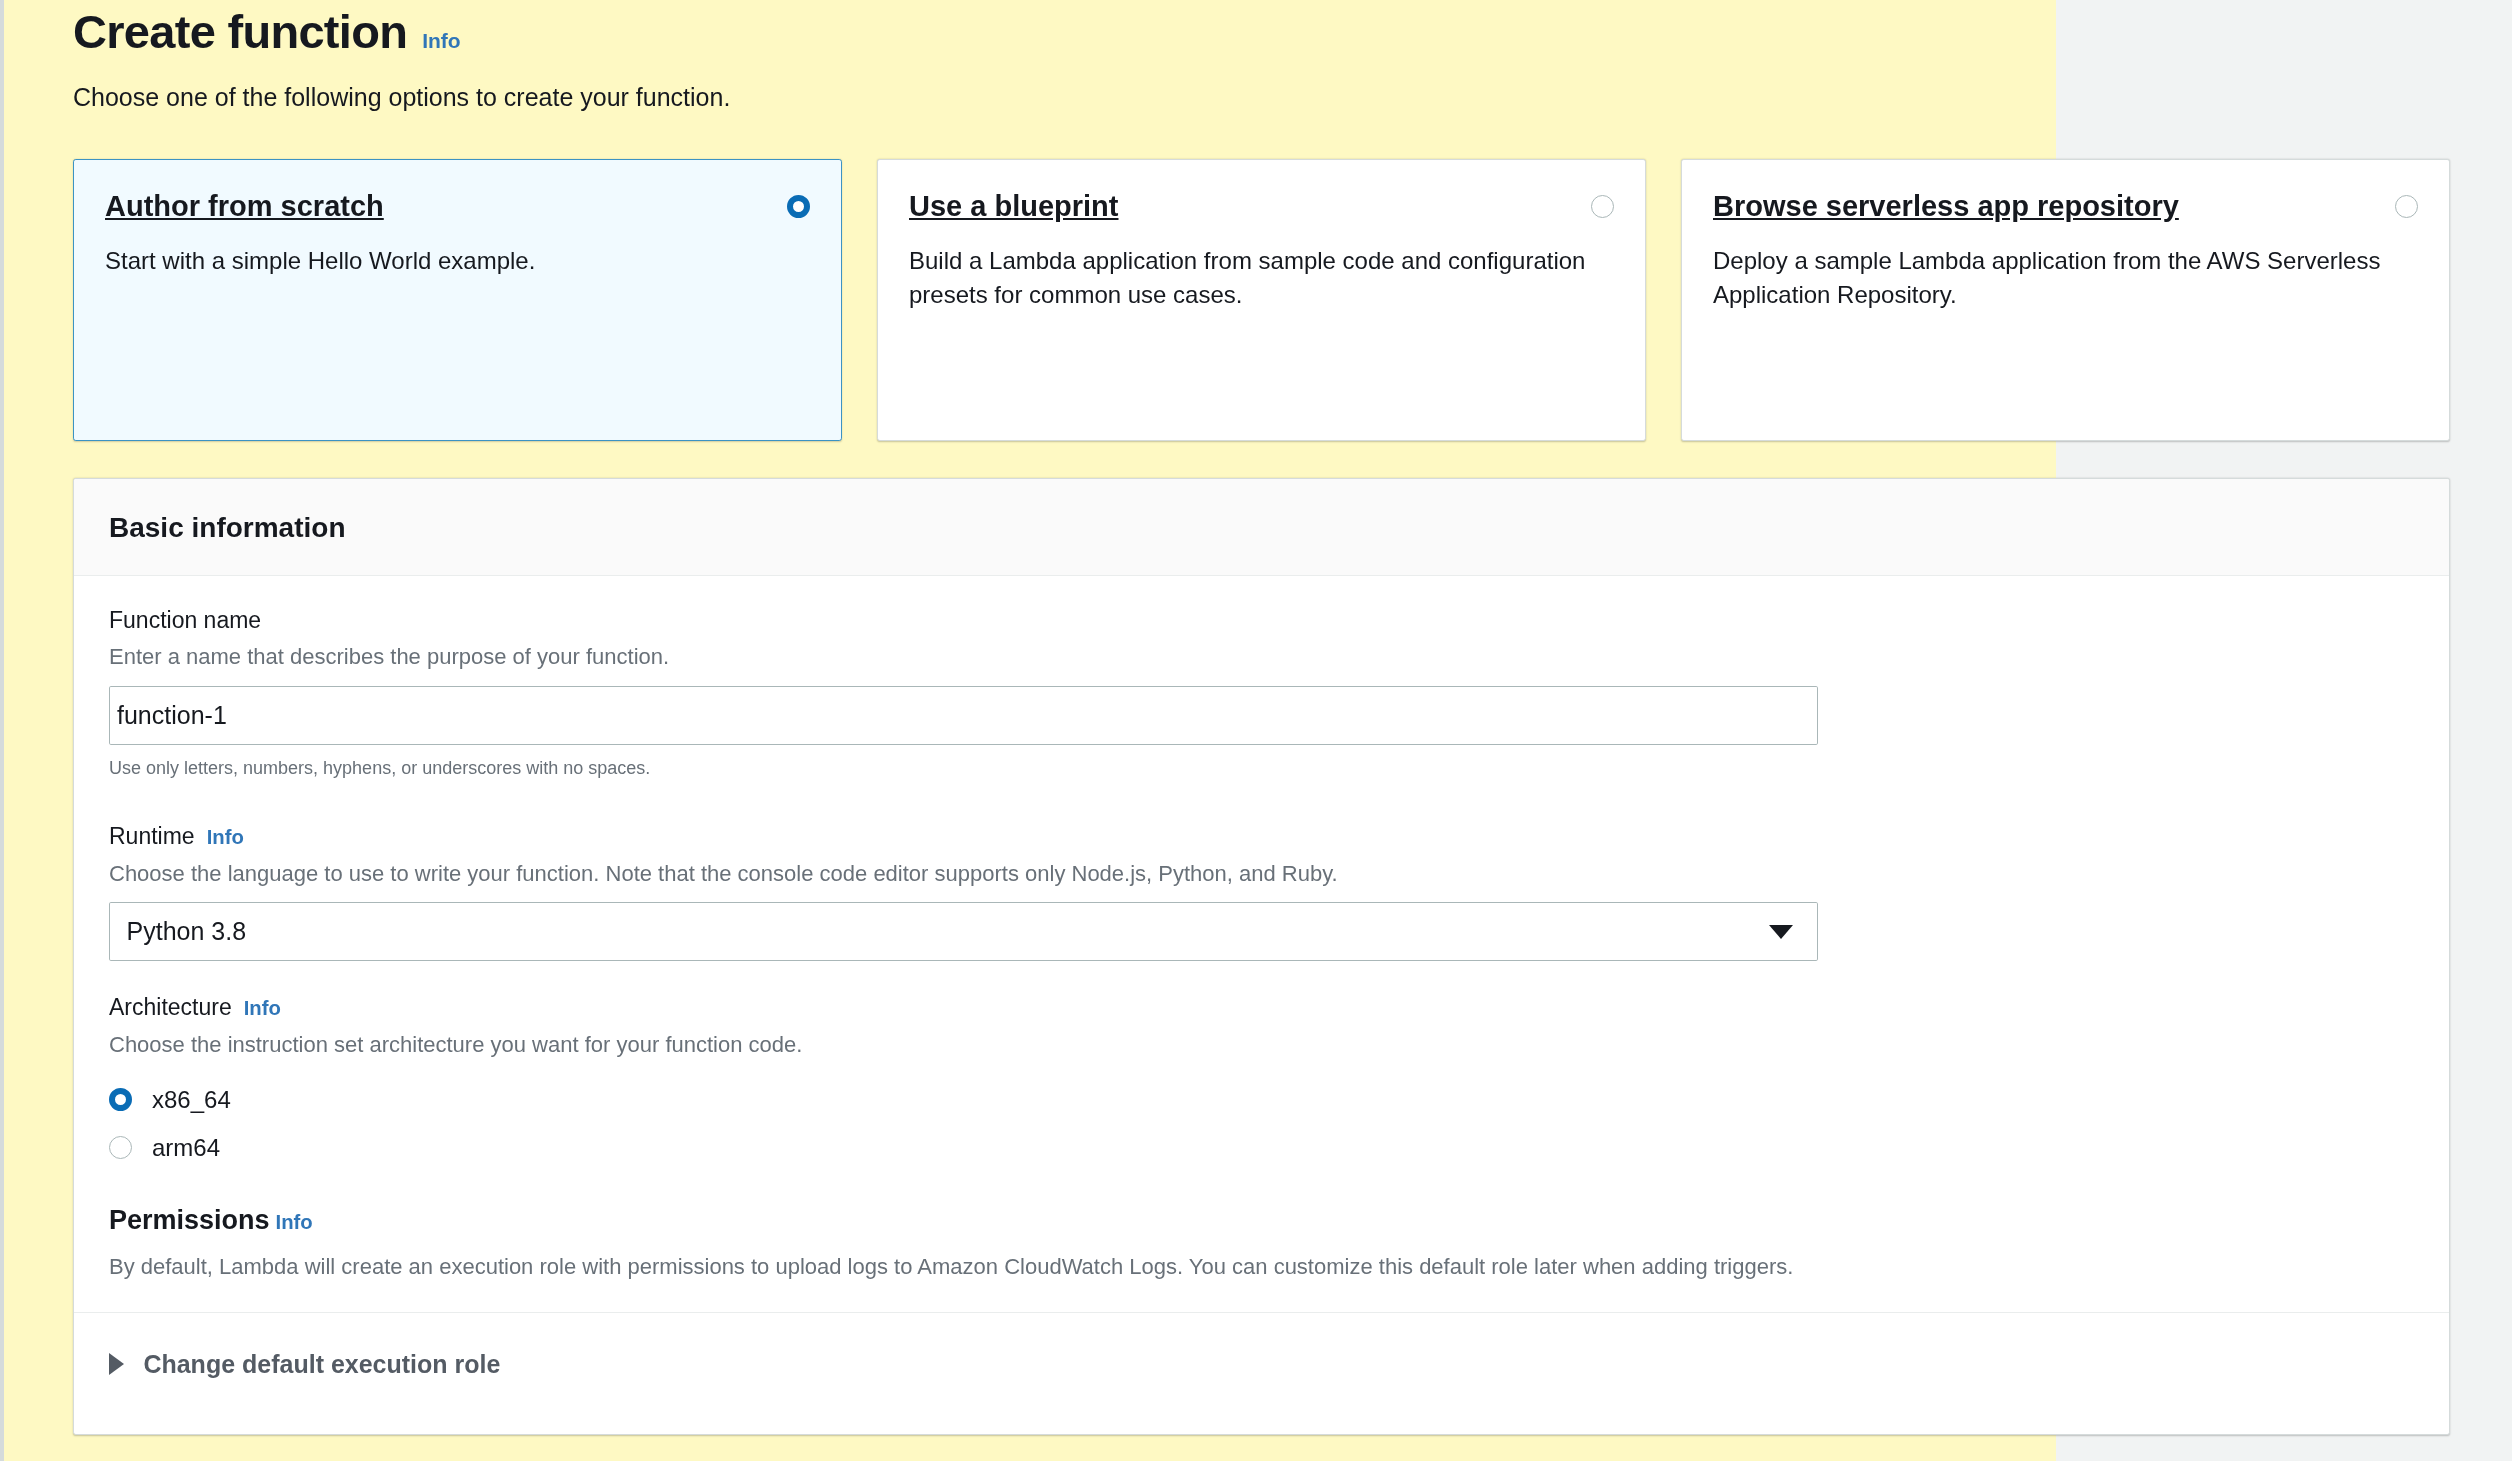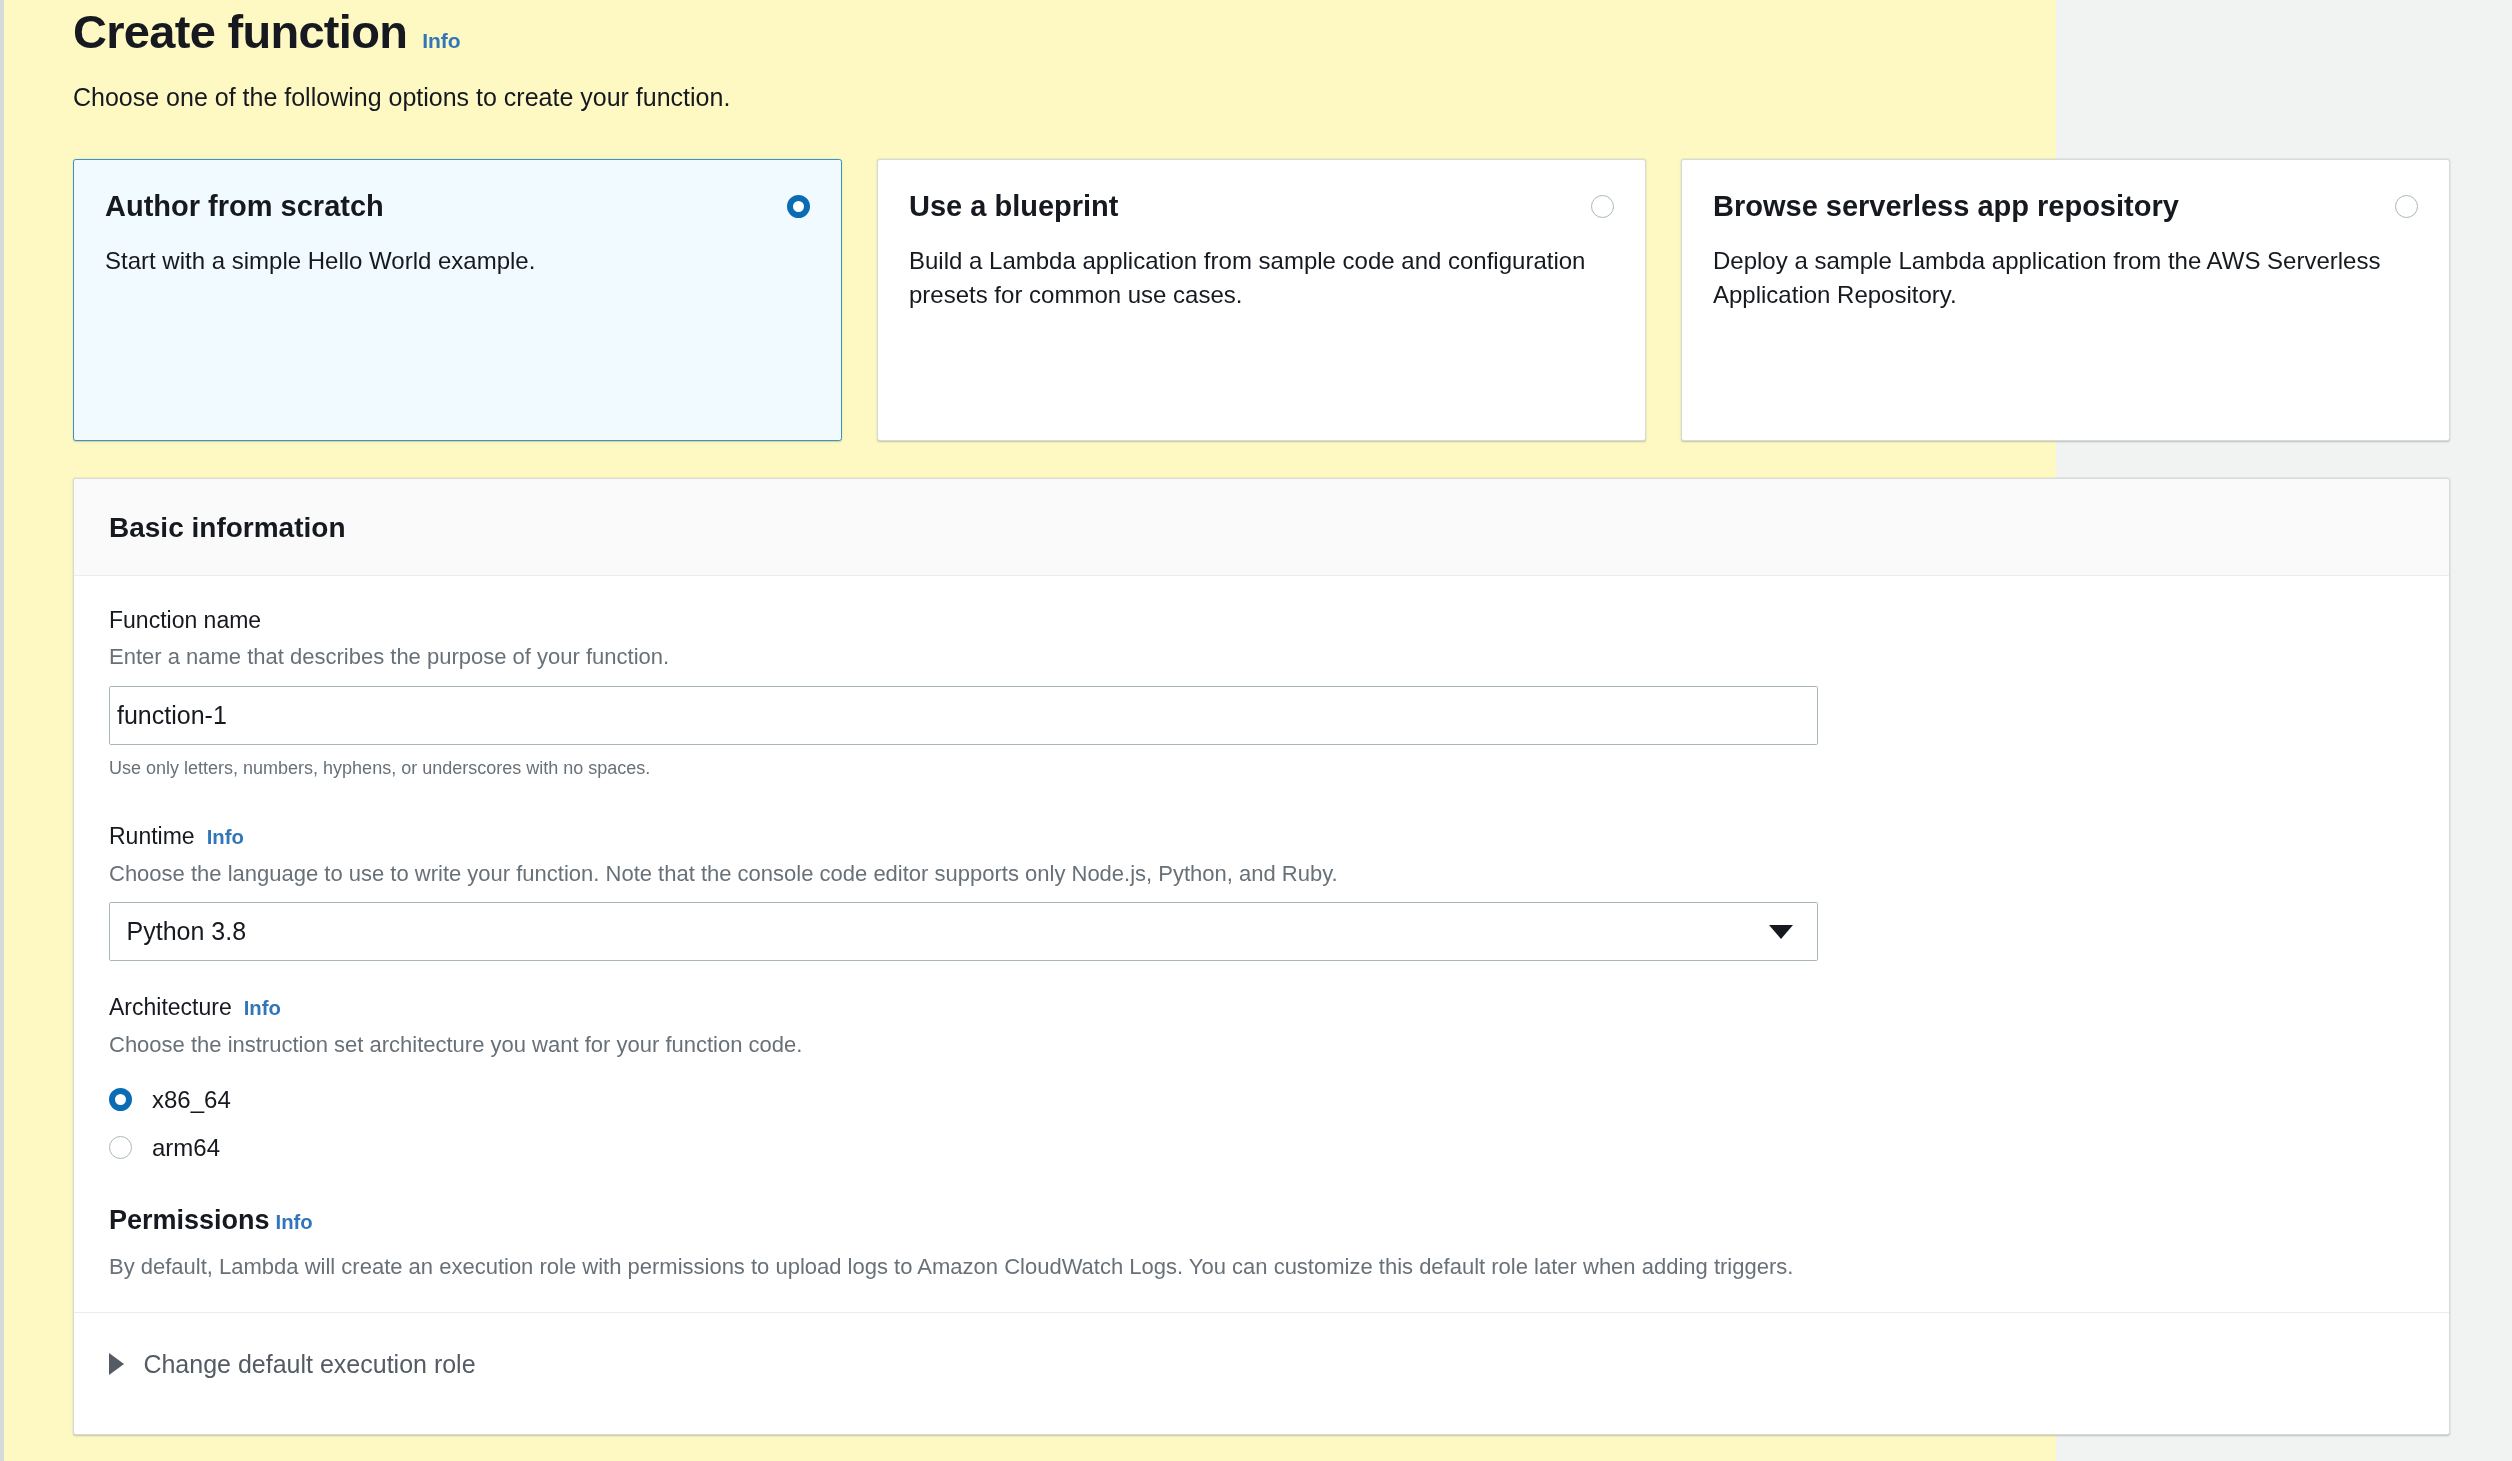--- a/index.html
+++ b/index.html
@@ -89,20 +89,21 @@
   .card.selected {
     background: #f1faff;
     border: 1.8px solid #3b93c3;
     box-shadow: 0 0.9px 1.8px rgba(0,0,0,0.18);
   }
   .card-head {
     display: flex;
     justify-content: space-between;
     align-items: flex-start;
     gap: 1px;
+    text-decoration: underline;
   }
   .card-title {
     font-size: 29px;
     font-weight: 700;
     line-height: 1.28;
     color: #16191f;
     margin: 0;
     max-width: 86%;
   }
   .radio {
@@ -277,21 +278,21 @@
     cursor: pointer;
   }
   .caret-right {
     width: 0; height: 0;
     border-top: 11px solid transparent;
     border-bottom: 11px solid transparent;
     border-left: 15px solid #545b64;
   }
   .expandable-label {
     font-size: 25px;
-    font-weight: 400;
+    font-weight: 700;
     color: #545b64;
   }
 </style>
 </head>
 <body>
 
 <div id="page">
 
   <div id="left-rail"></div>
 

